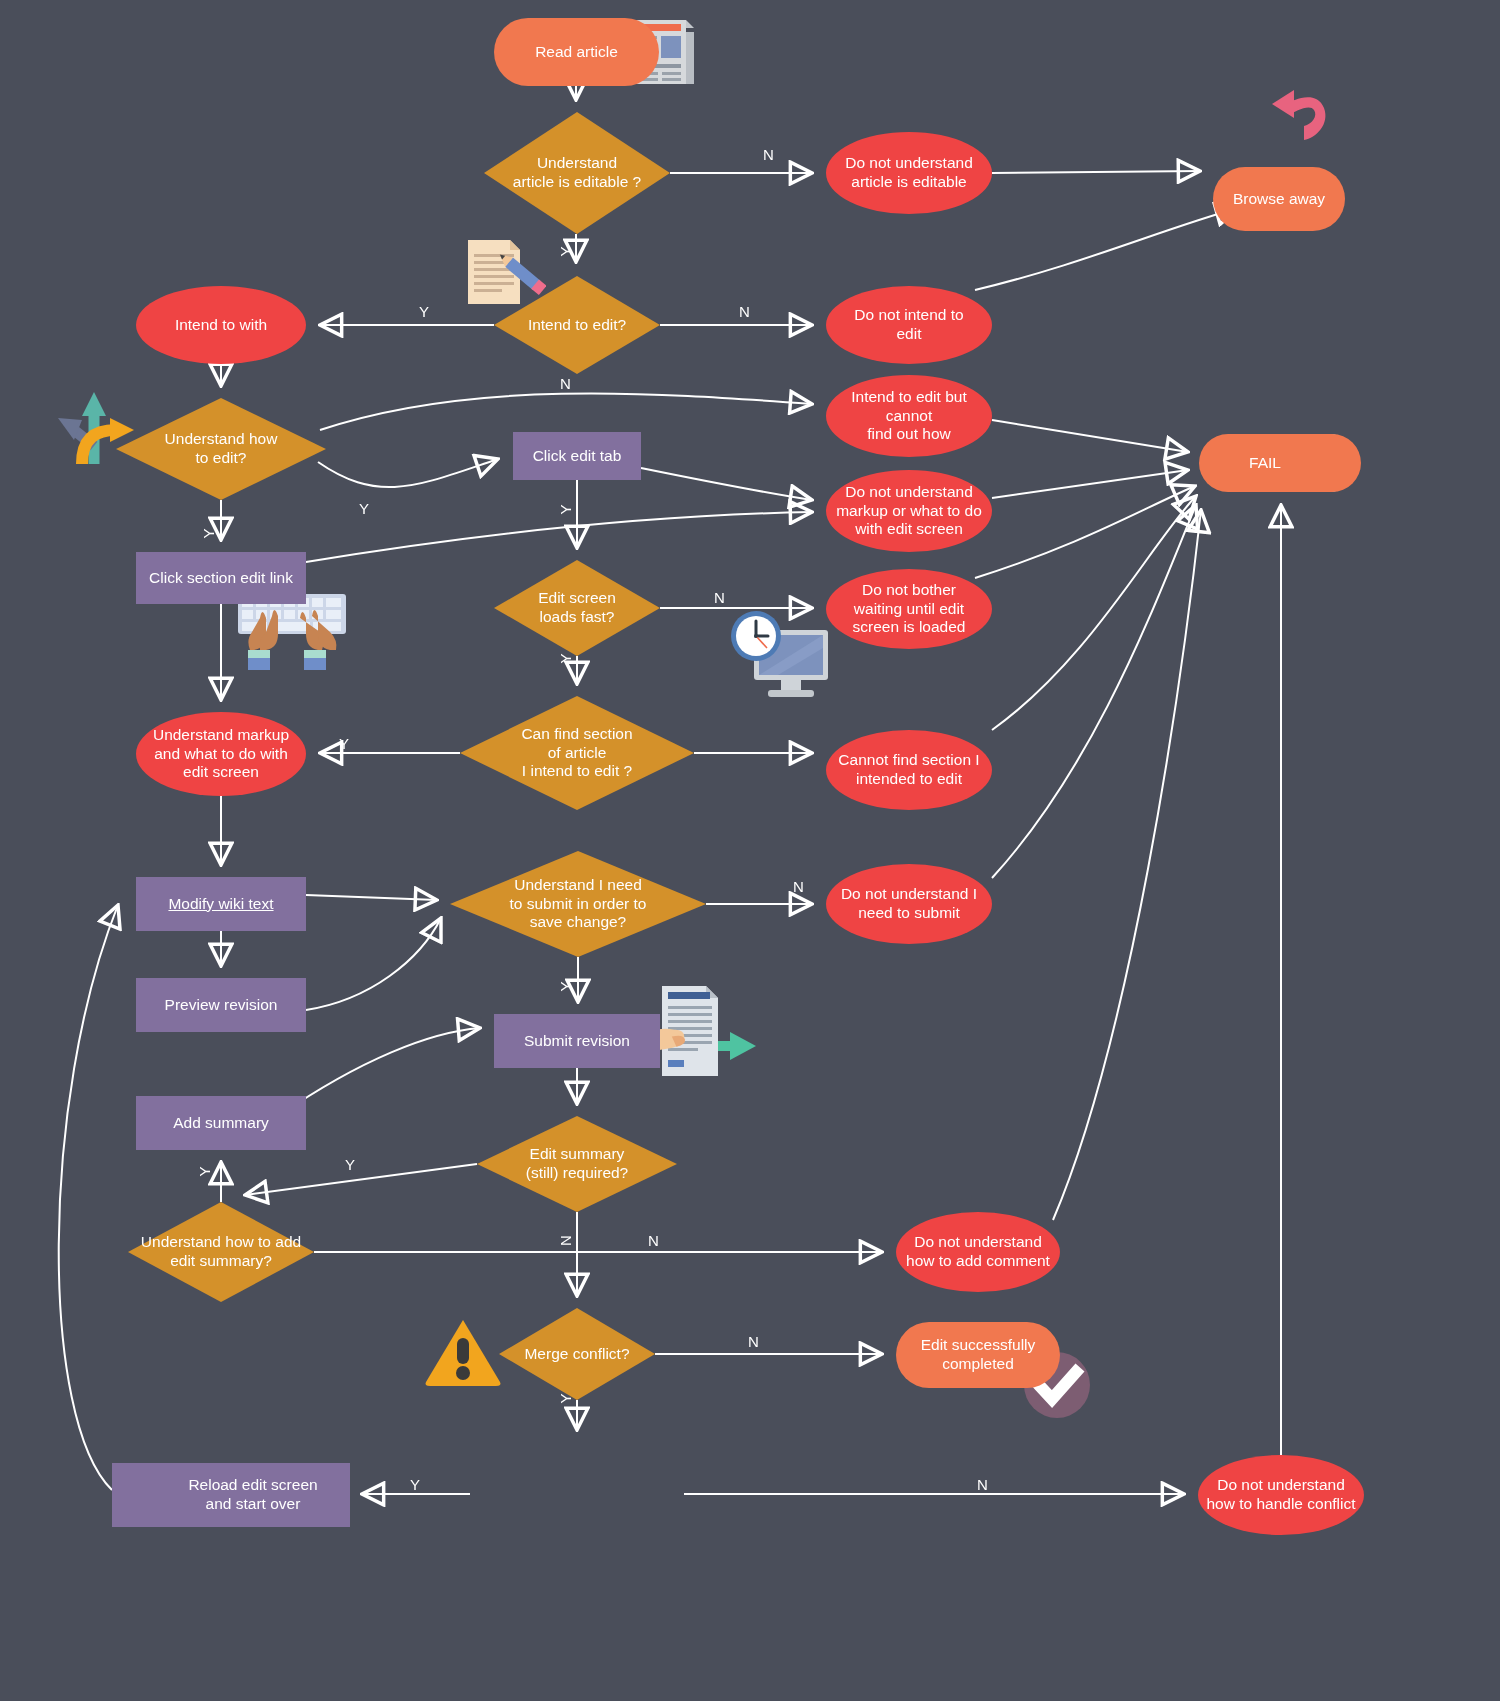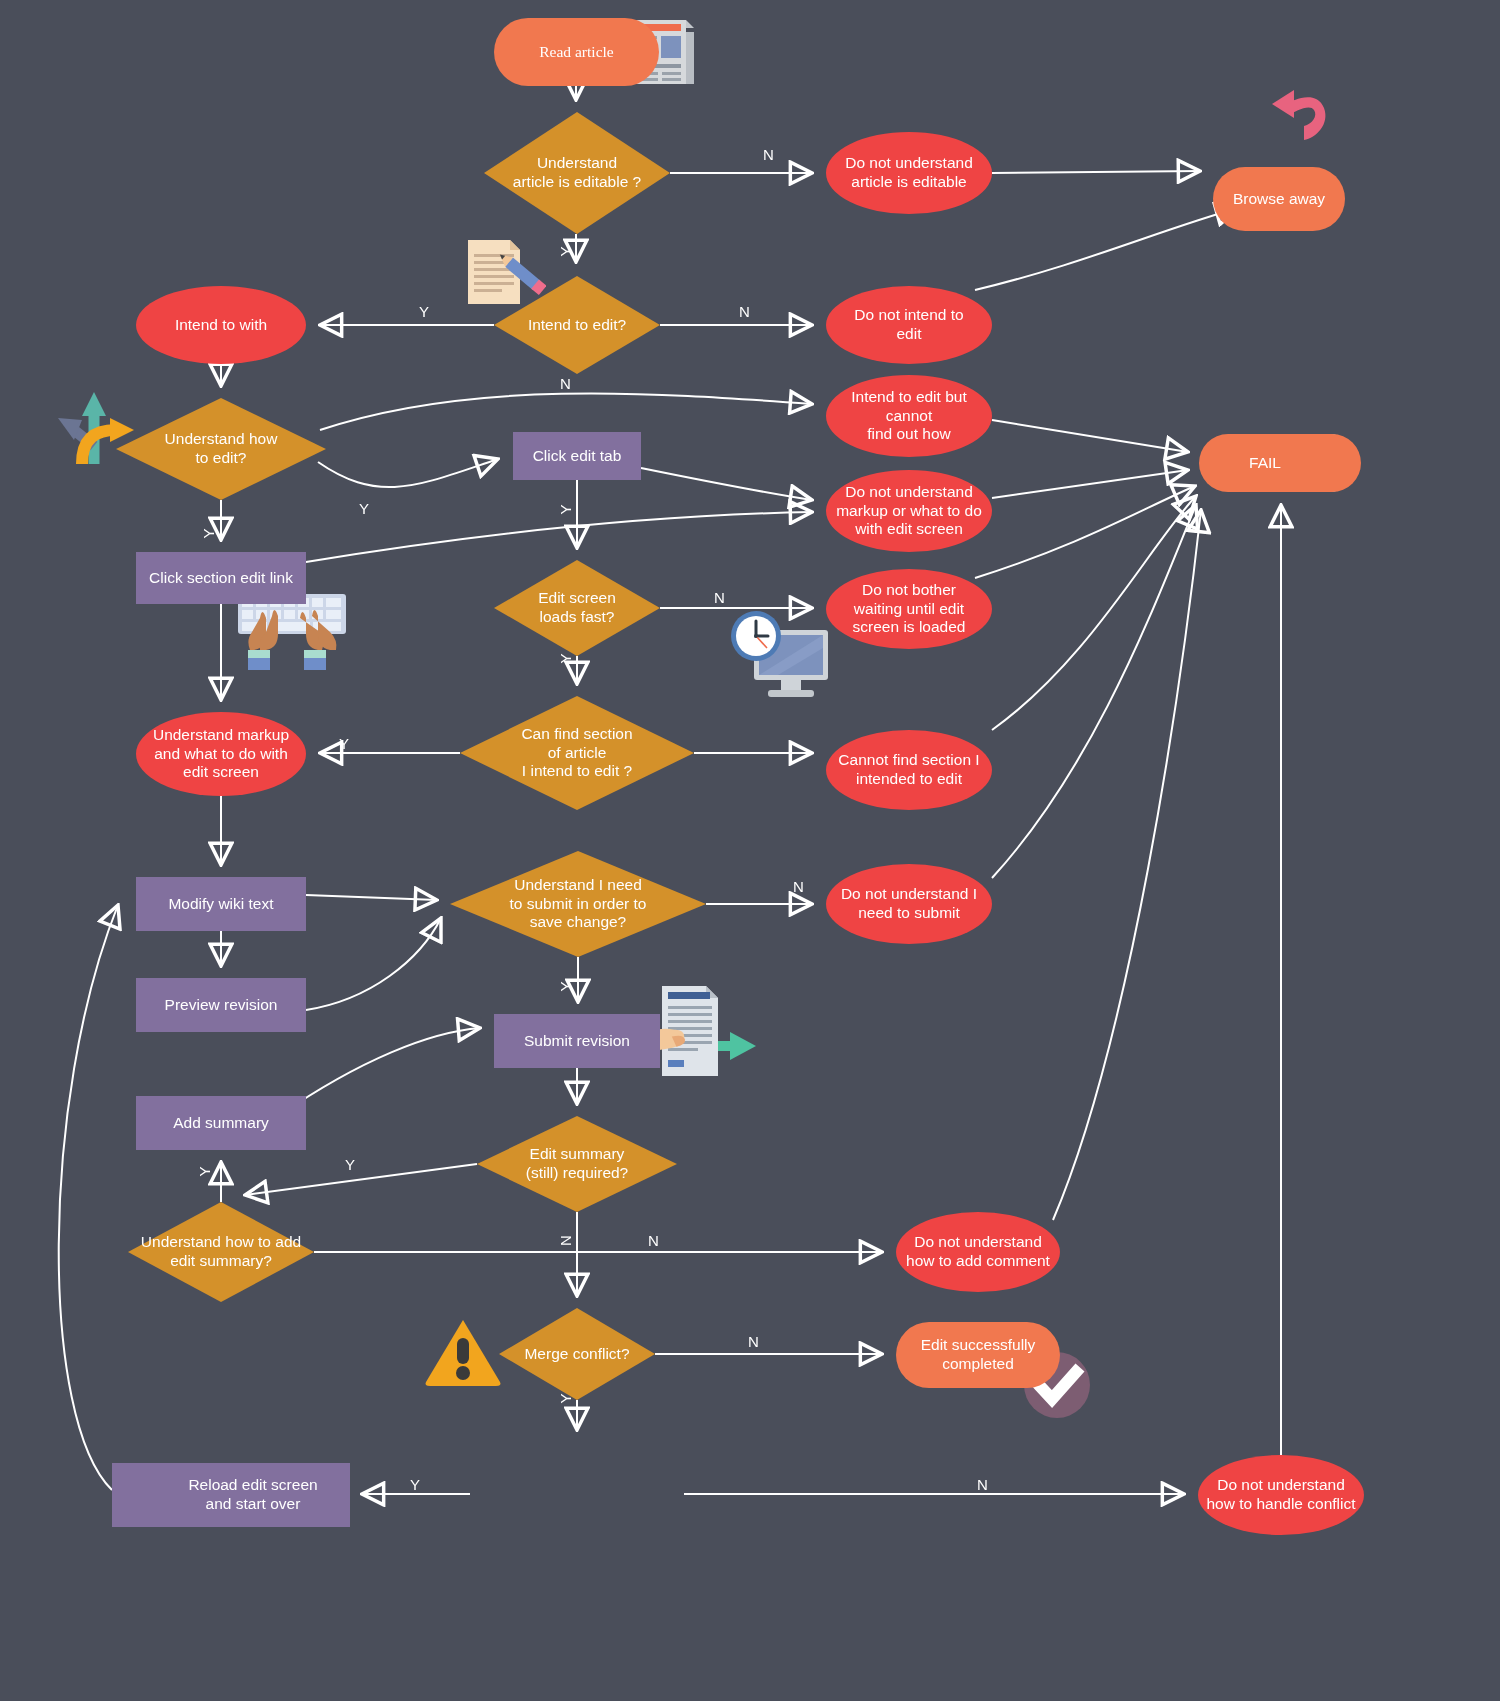--- a/index.html
+++ b/index.html
@@ -274,21 +274,21 @@
   </div>
 
   <div class="icon" style="left:112px;top:1466px;width:56px;height:58px;">
     <svg viewBox="0 0 56 58" width="56" height="58">
       <rect x="0" y="0" width="56" height="58" rx="10" fill="#ef5b3e"></rect>
       <path d="M28,16 L28,31" stroke="#ffffff" stroke-width="7" stroke-linecap="round"></path>
       <path d="M16,22 a15,15 0 1 0 24,0" stroke="#ffffff" stroke-width="7" fill="none" stroke-linecap="round"></path>
     </svg>
   </div>
 
-  <div class="node term" style="left:494px;top:18px;width:165px;height:68px;font-family:Liberation Serif, serif;">
+  <div class="node term" style="left:494px;top:18px;width:165px;height:68px;">
     <span>Read article</span>
     </div>
 
   <div class="node dec" style="left:484px;top:112px;width:186px;height:122px;">
     <span class="dshape"></span>
     <span class="dtxt">Understand<br>article is editable ?</span>
     </div>
 
   <div class="node ell" style="left:826px;top:132px;width:166px;height:82px;">
     <span>Do not understand<br>article is editable</span>
@@ -351,21 +351,21 @@
     </div>
 
   <div class="node ell" style="left:136px;top:712px;width:170px;height:84px;">
     <span>Understand markup<br>and what to do with<br>edit screen</span>
     </div>
 
   <div class="node ell" style="left:826px;top:730px;width:166px;height:80px;">
     <span>Cannot find section I<br>intended to edit</span>
     </div>
 
-  <div class="node proc" style="left:136px;top:877px;width:170px;height:54px;">
+  <div class="node proc" style="left:136px;top:877px;width:170px;height:54px;text-decoration:underline;">
     <span>Modify wiki text</span>
     </div>
 
   <div class="node dec" style="left:450px;top:851px;width:256px;height:106px;">
     <span class="dshape"></span>
     <span class="dtxt">Understand I need<br>to submit  in order to<br>save change?</span>
     </div>
 
   <div class="node ell" style="left:826px;top:864px;width:166px;height:80px;">
     <span>Do not understand I<br>need to submit</span>

